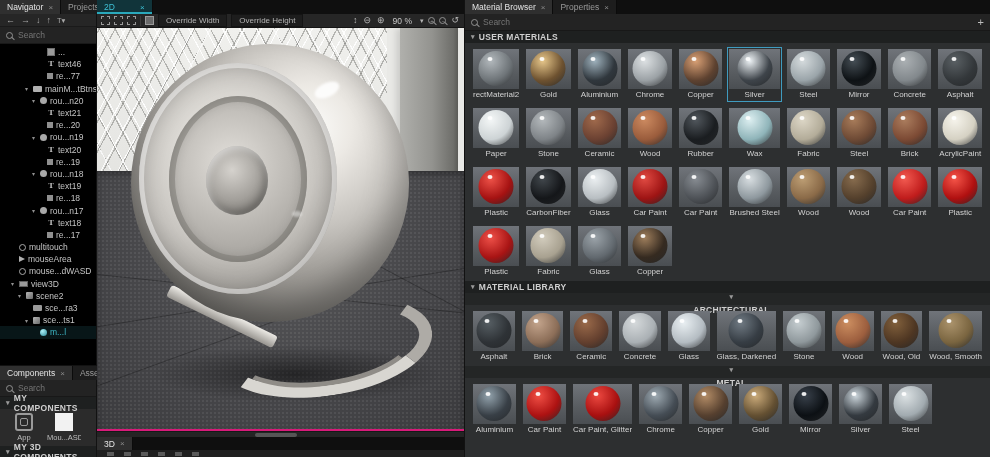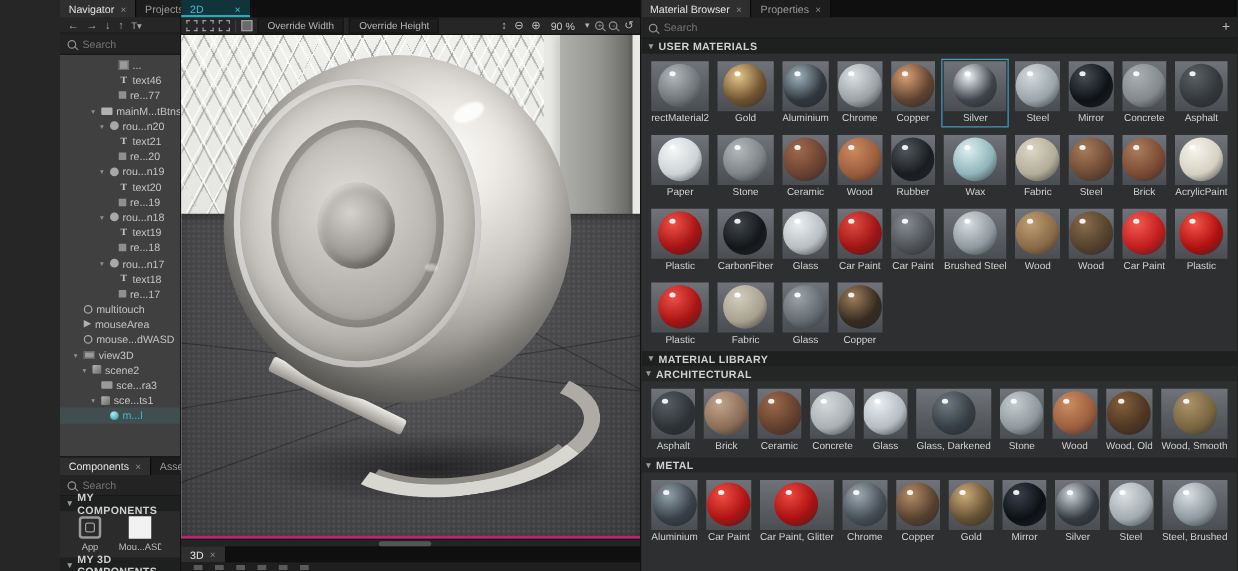--- a/index.html
+++ b/index.html
@@ -16,21 +16,21 @@
   .tab.teal .x { color:#3ec1d5; }
   .search-row { display:flex; align-items:center; background:#232323; border-bottom:1px solid #181818; padding:0 6px; height:17px; gap:5px; flex:none; }
   .search-row input { flex:1; background:transparent; border:none; color:#b5b5b5; font-size:8.5px; outline:none; font-family:"Liberation Sans",sans-serif; }
   .mag { width:7px; height:7px; border:1px solid #8f8f8f; border-radius:50%; position:relative; flex:none; display:flex; align-items:center; justify-content:center; font-size:6px; color:#9f9f9f; line-height:1; }
   .mag::after { content:""; position:absolute; width:4px; height:1px; background:#8f8f8f; right:-3px; bottom:-1px; transform:rotate(45deg); }
   .plus-btn { color:#bdbdbd; font-size:11px; line-height:1; }
   .sec-header { display:flex; align-items:center; gap:4px; background:#1e2020; color:#cfcfcf; font-size:8.5px; font-weight:bold; padding:0 6px; height:12px; letter-spacing:.3px; flex:none; }
   .sec-header .caret { font-size:7px; color:#9a9a9a; }
 
   
-  .left-col { width:97px; flex:none; display:flex; flex-direction:column; border-right:1px solid #121212; background:#404040;margin-left:48px; }
+  .left-col { width:97px; flex:none; display:flex; flex-direction:column; border-right:1px solid #121212; background:#000000; }
   .nav-toolbar { display:flex; align-items:center; gap:6px; height:13px; padding:0 6px; background:#262626; border-bottom:1px solid #1a1a1a; font-size:9px; color:#a8a8a8; flex:none; }
   .nav-tree { flex:1; overflow:hidden; padding-top:2px; }
   .tree-row { display:flex; align-items:center; height:12.2px; font-size:8.5px; color:#c4c4c4; gap:3px; white-space:nowrap; overflow:hidden; }
   .tree-row.sel { color:#3fb9c8; background:rgba(63,185,200,.12); }
   .tree-row .caret { width:7px; font-size:6px; color:#8f8f8f; flex:none; text-align:center; }
   .ti { width:8px; height:8px; flex:none; display:inline-block; font-size:7px; line-height:8px; text-align:center; }
   .ti-text { font-family:"DejaVu Serif", serif; color:#c2c2c2; font-weight:bold; }
   .ti-rect { width:6px; height:6px; background:#8f8f8f; }
   .ti-image { background:#9a9a9a; border:1px solid #6f6f6f; }
   .ti-folder { width:9px; height:6px; background:#b0b0b0; border-radius:1px; }
@@ -122,21 +122,21 @@
   
   .right-col { flex:1; display:flex; flex-direction:column; background:#2d2f30; border-left:1px solid #121212; overflow:hidden; }
   .mat-scroll { flex:1; overflow:hidden; display:flex; flex-direction:column; }
   .mat-grid { display:grid; grid-template-columns:repeat(10, 1fr); gap:4px 3px; padding:4px 6px 2px 6px; flex:none; }
   .cell { border:1px solid transparent; padding:1px; }
   .thumb { height:40px; position:relative; background:linear-gradient(180deg,#70747a 0%, #585c60 60%, #4a4e52 100%); overflow:hidden; }
   .sphere { position:absolute; left:50%; top:2px; transform:translateX(-50%); width:35px; height:35px; border-radius:50%; }
   .sphere::after { content:""; position:absolute; left:24%; top:16%; width:5px; height:4px; border-radius:50%; background:rgba(255,255,255,.9); filter:blur(.4px); }
   .sqmat { position:absolute; inset:2px; }
   .mlabel { font-size:8px; text-align:center; color:#d2d2d2; height:10px; line-height:10px; white-space:nowrap; overflow:hidden; margin-top:1px; }
-  .sub-header { padding-left:4px; background:#242626; }
+  .sub-header { padding-left:14px; background:#242626;flex-direction:column; }
 </style>
 </head>
 <body>
 
 <div class="app">
 
   <div class="left-col">
     <div class="tabbar">
       <div class="tab active">
         <span>Navigator</span>
@@ -744,23 +744,17 @@
               <div class="sphere" style="background: radial-gradient(circle at 35% 28%, rgb(204, 214, 220), rgb(52, 58, 64) 58%, rgba(0, 0, 0, 0.55) 104%);"></div>
             </div>
             <div class="mlabel">Silver</div>
           </div>
           <div class="cell">
             <div class="thumb">
               <div class="sphere" style="background: radial-gradient(circle at 35% 28%, rgb(219, 225, 227), rgb(162, 171, 176) 58%, rgba(0, 0, 0, 0.55) 104%);"></div>
             </div>
             <div class="mlabel">Steel</div>
           </div>
-          <div class="cell">
-            <div class="thumb">
-              <div class="sphere" style="background: radial-gradient(circle at 35% 28%, rgb(219, 225, 229), rgb(142, 152, 158) 58%, rgba(0, 0, 0, 0.55) 104%);"></div>
-            </div>
-            <div class="mlabel">Steel, Brushed</div>
-          </div>
         </div>
     </div>
   </div>
 
 </div>
 
 </body></html>

